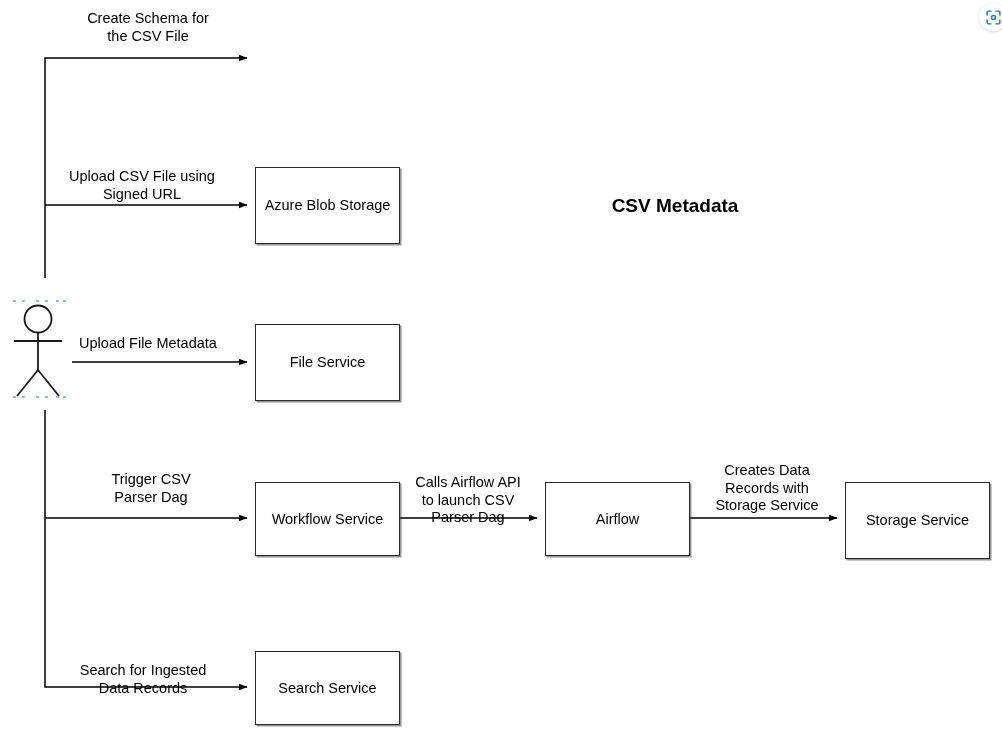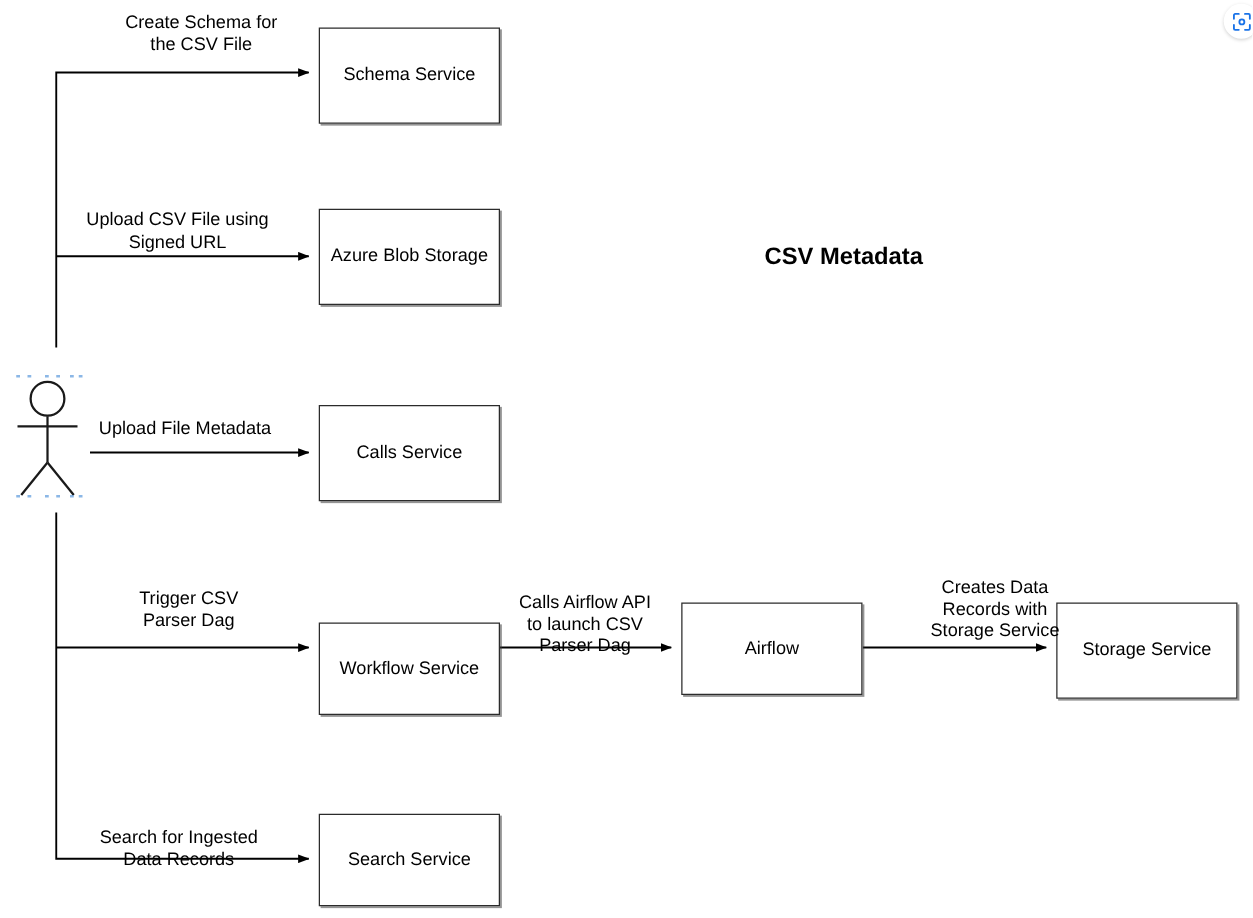--- a/index.html
+++ b/index.html
@@ -126,64 +126,61 @@
   <div class="handle-dot" style="left:45px;  top:300px;"></div>
   <div class="handle-dot" style="left:56px;  top:300px;"></div>
   <div class="handle-dot" style="left:63px;  top:300px;"></div>
   <div class="handle-dot" style="left:13px;  top:396px;"></div>
   <div class="handle-dot" style="left:22px;  top:396px;"></div>
   <div class="handle-dot" style="left:36px;  top:396px;"></div>
   <div class="handle-dot" style="left:45px;  top:396px;"></div>
   <div class="handle-dot" style="left:56px;  top:396px;"></div>
   <div class="handle-dot" style="left:63px;  top:396px;"></div>
 
-  <div class="node-box" style="left:255px; top:22px; width:145px; height:77px;">
-    <span>Schema Service</span>
-  </div>
 
   <div class="node-box" style="left:255px; top:167px; width:145px; height:77px;">
     <span>Azure Blob Storage</span>
   </div>
 
   <div class="node-box" style="left:255px; top:324px; width:145px; height:77px;">
-    <span>Calls Service</span>
+    <span>File Service</span>
   </div>
 
-  <div class="node-box" style="left:255px; top:482px; width:145px; height:74px;margin-top:16px;">
+  <div class="node-box" style="left:255px; top:482px; width:145px; height:74px;">
     <span>Workflow Service</span>
   </div>
 
   <div class="node-box" style="left:545px; top:482px; width:145px; height:74px;">
     <span>Airflow</span>
   </div>
 
   <div class="node-box" style="left:845px; top:482px; width:145px; height:77px;">
     <span>Storage Service</span>
   </div>
 
   <div class="node-box" style="left:255px; top:651px; width:145px; height:74px;">
     <span>Search Service</span>
   </div>
 
-  <div class="edge-label" style="left:161px; top:10px; width:230px;">Create Schema for
+  <div class="edge-label" style="left:148px; top:10px; width:230px;">Create Schema for
 the CSV File</div>
 
   <div class="edge-label" style="left:148px; top:335px; width:230px;">Upload File Metadata</div>
 
   <div class="edge-label" style="left:142px; top:168px; width:230px;">Upload CSV File using
 Signed URL</div>
 
   <div class="edge-label" style="left:151px; top:471px; width:200px;">Trigger CSV
 Parser Dag</div>
 
   <div class="edge-label" style="left:468px; top:462px; width:150px;margin-top:12px;">Calls Airflow API
 to launch CSV
 Parser Dag</div>
 
-  <div class="edge-label" style="left:796px; top:462px; width:150px;">Creates Data
+  <div class="edge-label" style="left:767px; top:462px; width:150px;">Creates Data
 Records with
 Storage Service</div>
 
   <div class="edge-label" style="left:143px; top:627px; width:220px;margin-top:35px;">Search for Ingested
 Data Records</div>
 
   <div class="diagram-title" style="left:675px; top:195px;">CSV Metadata</div>
 
   <div class="capture-badge" style="left:979px; top:3px;">
     <svg width="17" height="17" viewBox="0 0 24 24" fill="none">

